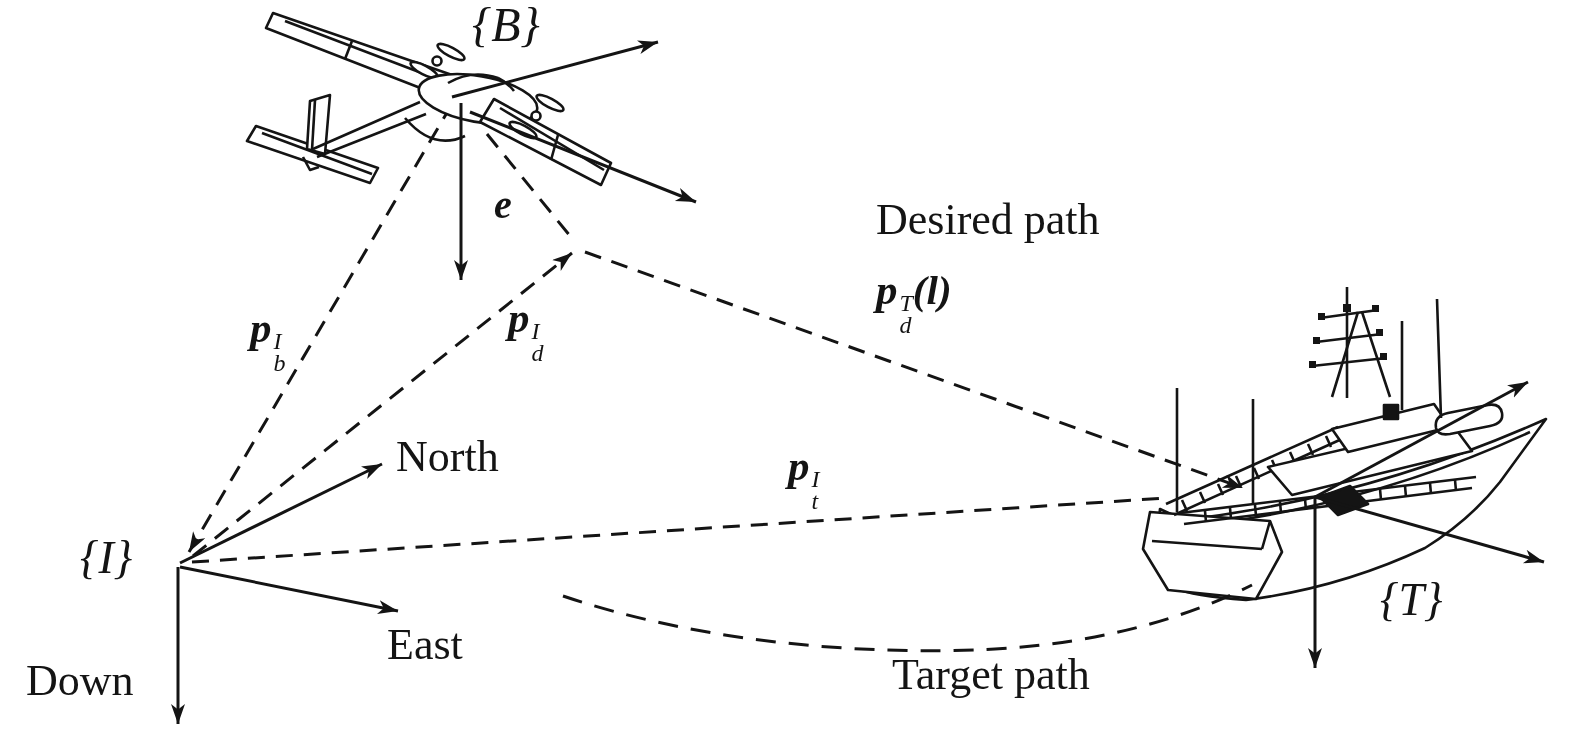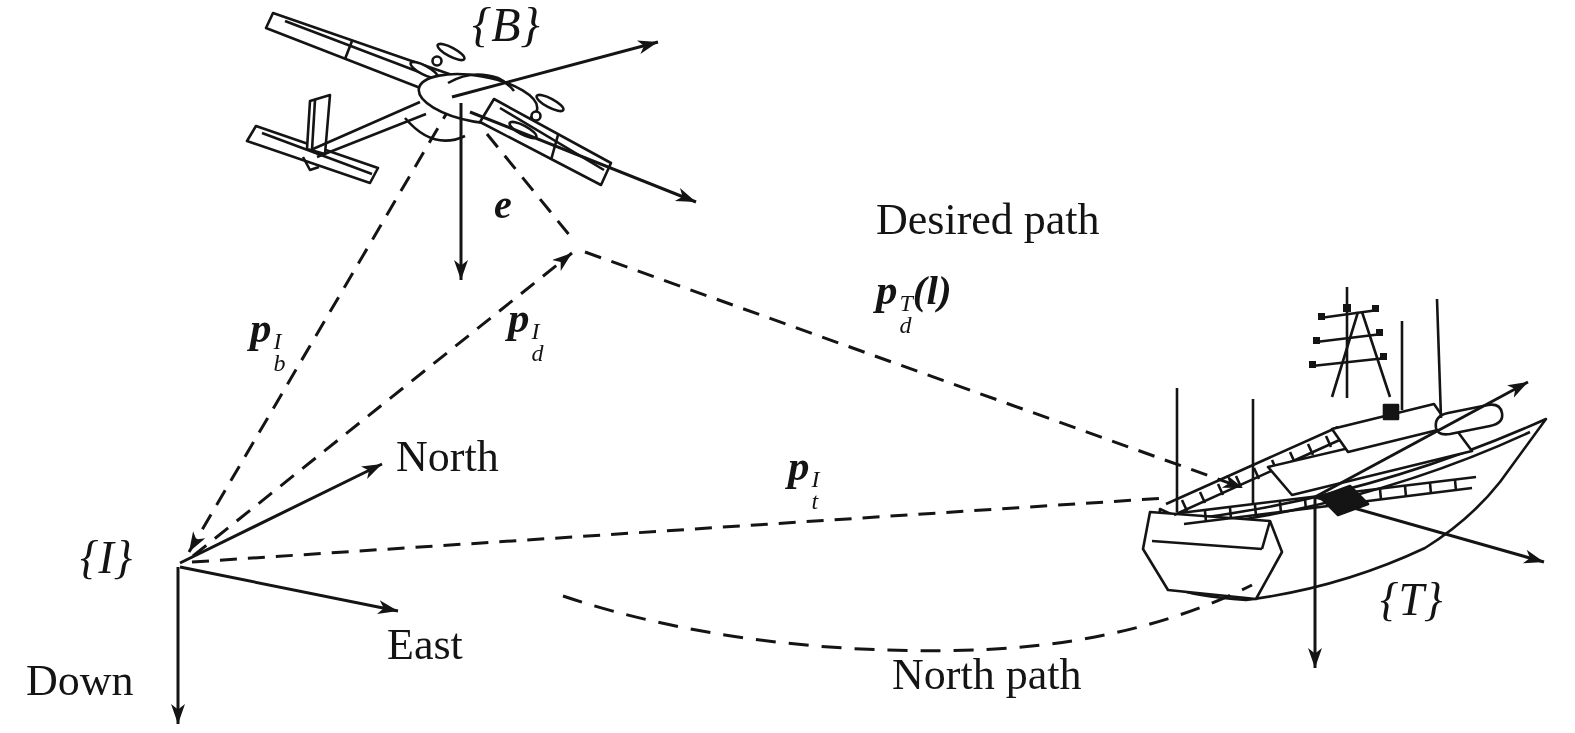--- a/index.html
+++ b/index.html
@@ -174,21 +174,21 @@
   <div class="lbl it" style="left:1380px;top:576px;font-size:46px;">{T}</div>
 
   <div class="lbl" style="left:396px;top:434px;text-align:center;">North</div>
 
   <div class="lbl" style="left:380px;top:622px;margin-left:7px;">East</div>
 
   <div class="lbl" style="left:26px;top:658px;">Down</div>
 
   <div class="lbl" style="left:876px;top:197px;">Desired path</div>
 
-  <div class="lbl" style="left:892px;top:652px;">North path</div>
+  <div class="lbl" style="left:892px;top:652px;">Target path</div>
 
   <div class="lbl err" style="left:494px;top:184px;">e</div>
 
   <div class="vec" style="left:250px;top:306px;">
     <span class="base">p</span><span class="stack">
         <span>I</span>
         <span>b</span>
       </span>
   </div>
 

